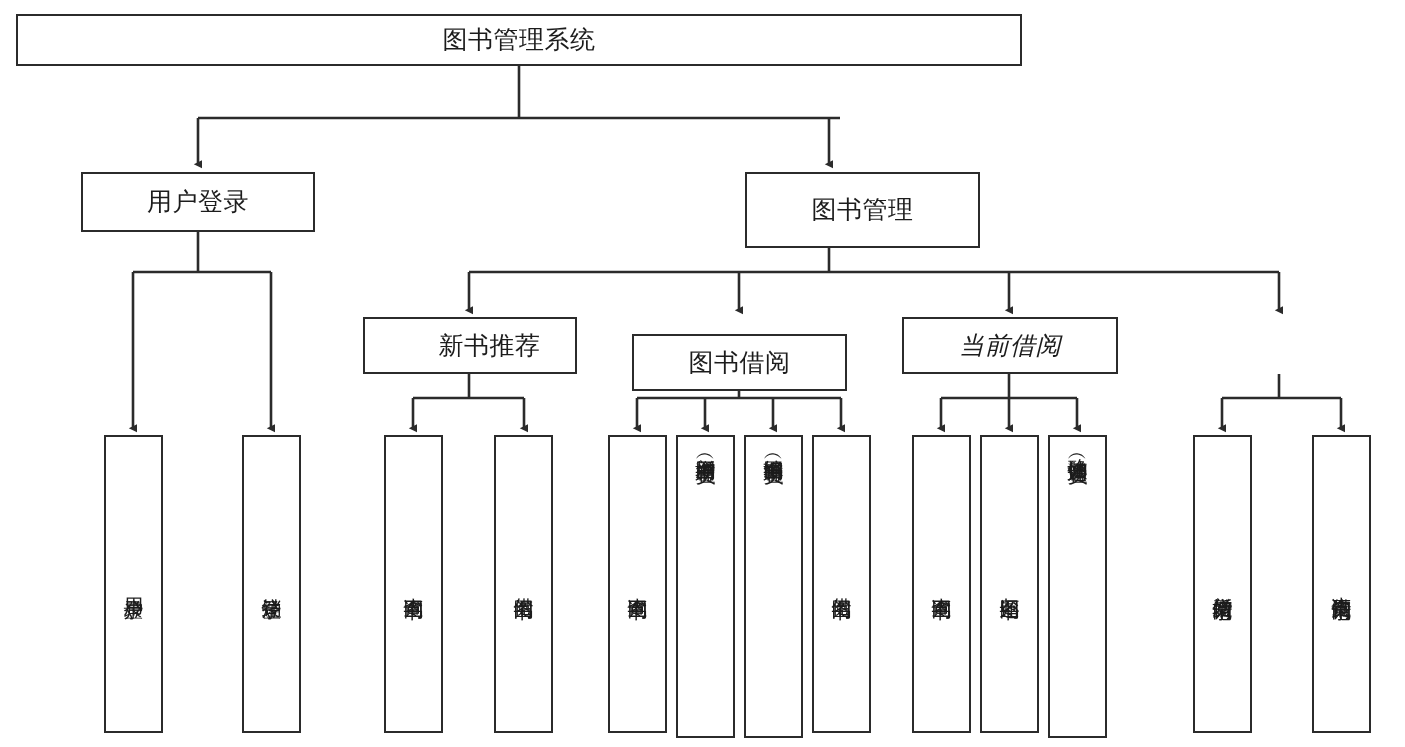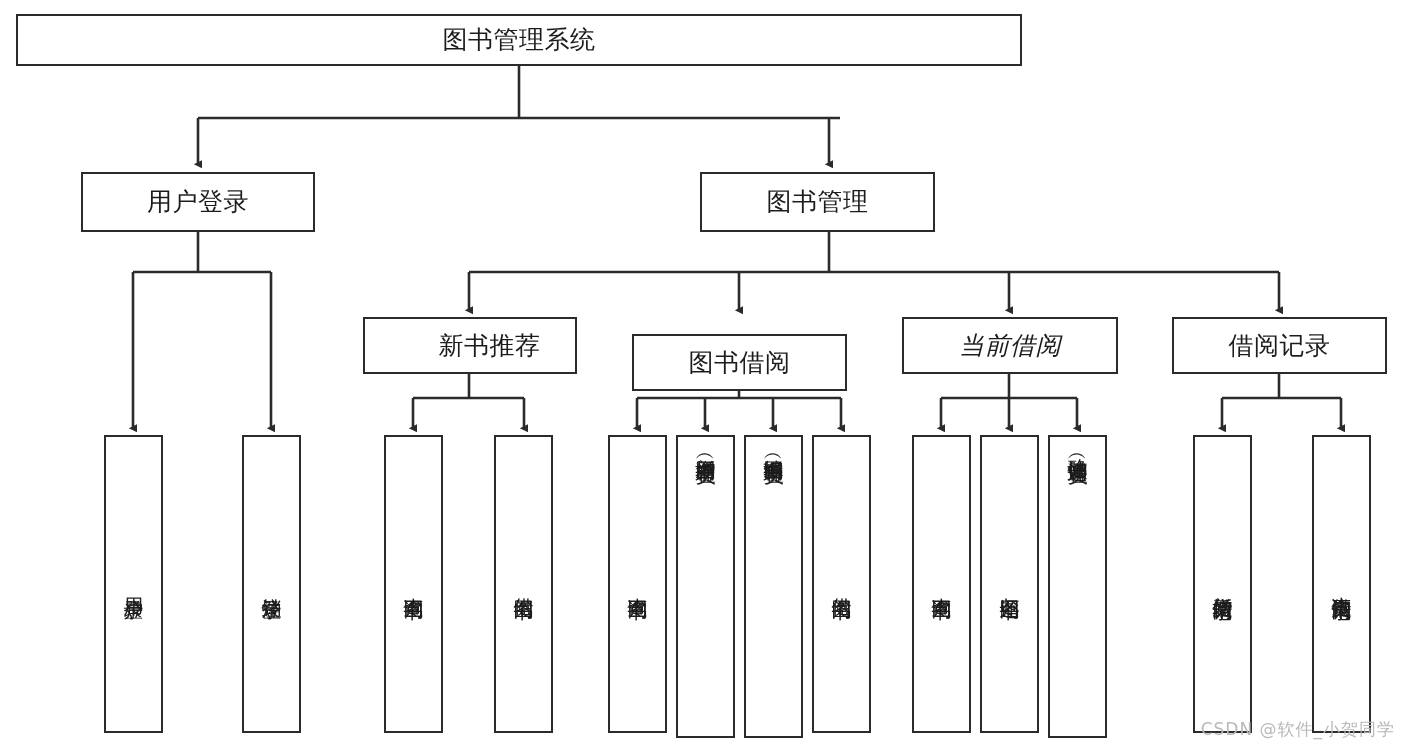--- a/index.html
+++ b/index.html
@@ -134,39 +134,36 @@
   </svg>
 
   <div class="node-box" style="left:16px; top:14px; width:1006px; height:52px;">
     <span class="node-label-h">图书管理系统</span>
   </div>
 
   <div class="node-box" style="left:81px; top:172px; width:234px; height:60px;">
     <span class="node-label-h">用户登录</span>
   </div>
 
-  <div class="node-box" style="left:700px; top:172px; width:235px; height:60px;">
+  <div class="node-box" style="left:745px; top:172px; width:235px; height:76px;">
     <span class="node-label-h">图书管理</span>
   </div>
 
   <div class="node-box" style="left:363px; top:317px; width:214px; height:57px;padding-left:39px;">
     <span class="node-label-h">新书推荐</span>
   </div>
 
   <div class="node-box" style="left:632px; top:334px; width:215px; height:57px;">
     <span class="node-label-h">图书借阅</span>
   </div>
 
   <div class="node-box" style="left:902px; top:317px; width:216px; height:57px;font-style:italic;">
     <span class="node-label-h">当前借阅</span>
   </div>
 
-  <div class="node-box" style="left:1172px; top:317px; width:215px; height:57px;">
-    <span class="node-label-h">借阅记录</span>
-  </div>
 
   <div class="node-box leaf-box align-mid" style="left:104px; top:435px; width:59px; height:298px;">
     <span class="node-label-v">用户登录</span>
   </div>
 
   <div class="node-box leaf-box align-mid" style="left:242px; top:435px; width:59px; height:298px;">
     <span class="node-label-v">注销登录</span>
   </div>
 
   <div class="node-box leaf-box align-mid" style="left:384px; top:435px; width:59px; height:298px;">
@@ -206,15 +203,14 @@
   </div>
 
   <div class="node-box leaf-box align-mid" style="left:1193px; top:435px; width:59px; height:298px;">
     <span class="node-label-v">新增借阅记录</span>
   </div>
 
   <div class="node-box leaf-box align-mid" style="left:1312px; top:435px; width:59px; height:298px;">
     <span class="node-label-v">查询借阅记录</span>
   </div>
 
-  <div id="watermark">CSDN @软件_小贺同学</div>
 
 </div>
 
 </body></html>

